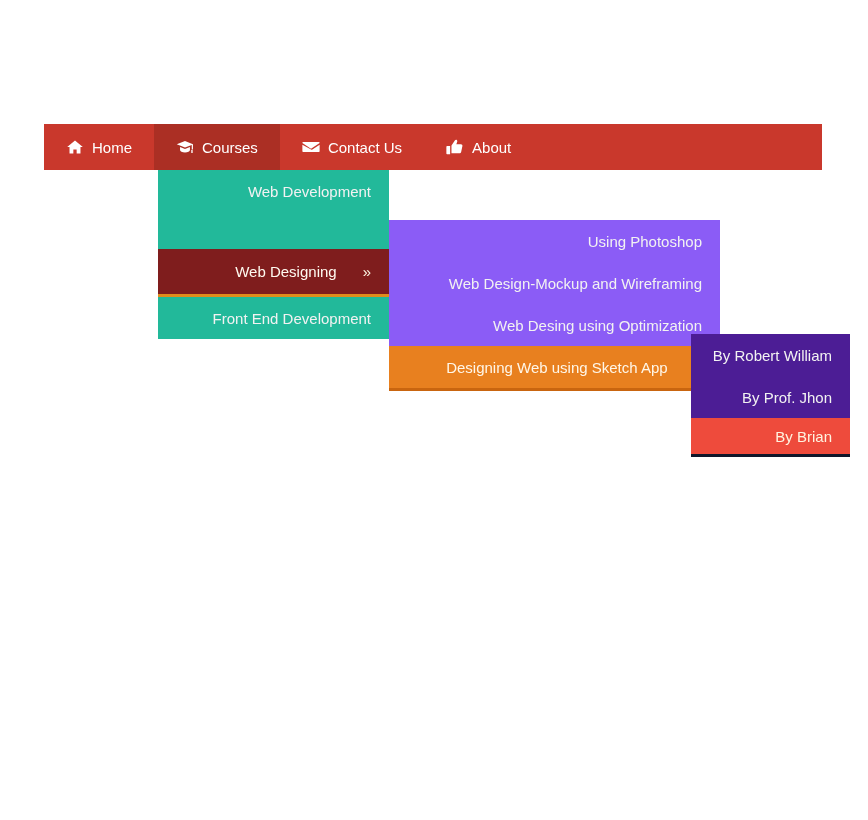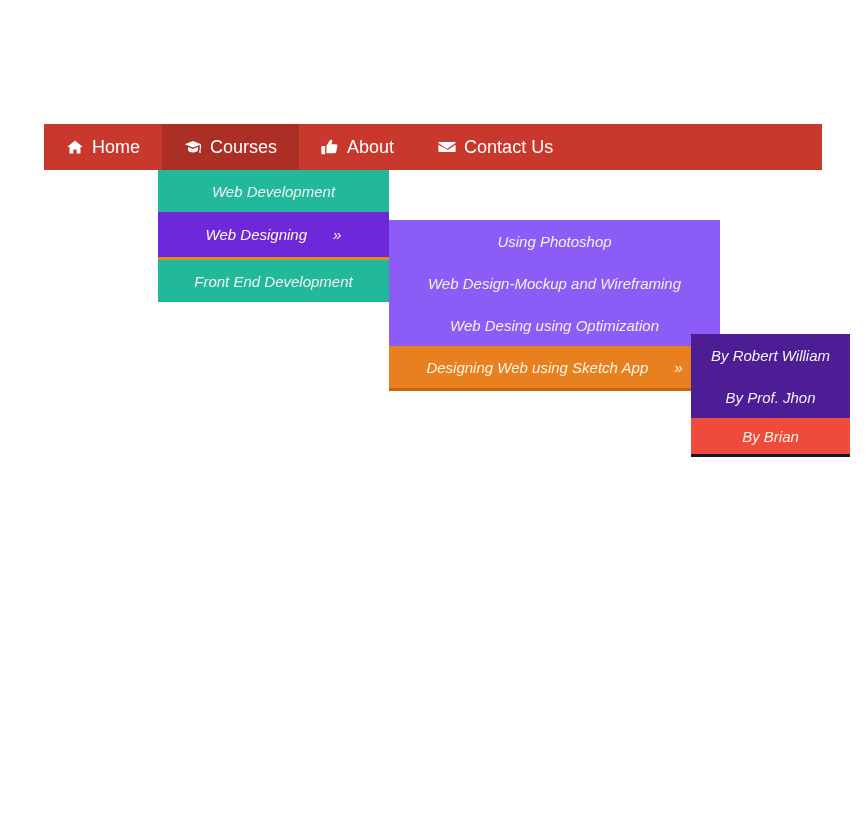--- a/index.html
+++ b/index.html
@@ -32,21 +32,21 @@
     align-items: stretch;
   }
 
   .nav-item {
     display: flex;
     align-items: center;
     justify-content: center;
     gap: 8px;
     padding: 0 22px;
     color: #ffffff;
-    font-size: 18px;
+    font-size: 15px;
     line-height: 1;
     white-space: nowrap;
     cursor: pointer;
     user-select: none;
   }
 
   .nav-item.active { background: #ab2f24; }
 
   .nav-icon {
     display: inline-flex;
@@ -61,53 +61,53 @@
   
   .menu {
     position: absolute;
     display: flex;
     flex-direction: column;
   }
 
   .menu-item {
     display: flex;
     align-items: center;
-    justify-content: center;
+    justify-content: flex-end;
     height: 42px;
     padding: 17px 18px;
     font-size: 15px;
     line-height: 1;
     color: #f2f2f2;
     white-space: nowrap;
     cursor: pointer;
     user-select: none;
-    font-style: italic;
   }
 
   .menu-item .label { display: block; }
 
   .caret {
     font-size: 15px;
     line-height: 1;
     margin-left: 26px;
     color: #fdf7e3;
   }
 
   
   #menu-level1 {
     left: 158px;
     top: 170px;
     width: 231px;
     background: #22b99a;
   }
   #menu-level1 .menu-item.highlight {
-    background: #6d28d9;
+    background: #7f1d1d;
     border-bottom: 3px solid #e08d1c;
     height: 48px;
     color: #fffaf0;
+    margin-top: 37px;
   }
 
   
   #menu-level2 {
     left: 389px;
     top: 220px;
     width: 331px;
     background: #8b5cf6;
   }
   #menu-level2 .menu-item.highlight {
@@ -153,38 +153,38 @@
           <path d="M12 3 1 7.4l11 4.4 9-3.6v6.1h1.6V7.4L12 3z"></path>
           <path d="M5.4 11.1v4c0 1.8 2.9 3.3 6.6 3.3s6.6-1.5 6.6-3.3v-4L12 13.8 5.4 11.1z"></path>
           <path d="M21.3 14.6c-.5 0-.9.4-.9.9v3.4h1.8v-3.4c0-.5-.4-.9-.9-.9z"></path>
         </svg>
       </span>
       <span>Courses</span>
     </div>
 
     <div class="nav-item">
       <span class="nav-icon">
+        <svg width="19" height="16" viewBox="0 0 24 20" fill="#ffffff">
+          <path d="M1.5 3.2h21c.6 0 1 .4 1 1v.5L12 12.4.5 4.7v-.5c0-.6.4-1 1-1z"></path>
+          <path d="M.5 6.9v8.9c0 .6.4 1 1 1h21c.6 0 1-.4 1-1V6.9l-10.2 6.8c-.2.1-.4.1-.6 0L.5 6.9z"></path>
+        </svg>
+      </span>
+      <span>Contact Us</span>
+    </div>
+
+    <div class="nav-item">
+      <span class="nav-icon">
         <svg width="18" height="18" viewBox="0 0 24 24" fill="#ffffff">
           <path d="M1.5 10.5h4v11h-4a1 1 0 0 1-1-1v-9a1 1 0 0 1 1-1z"></path>
           <path d="M7.3 10.1 12 3.1c.6-.9 1.9-.9 2.6-.2.5.5.6 1.2.4 1.8l-1.2 3.6h6.1c1.3 0 2.3 1.2 2 2.5l-1.7 7.7c-.2 1.1-1.2 1.9-2.3 1.9H7.3V10.1z"></path>
         </svg>
       </span>
       <span>About</span>
     </div>
 
-    <div class="nav-item">
-      <span class="nav-icon">
-        <svg width="19" height="16" viewBox="0 0 24 20" fill="#ffffff">
-          <path d="M1.5 3.2h21c.6 0 1 .4 1 1v.5L12 12.4.5 4.7v-.5c0-.6.4-1 1-1z"></path>
-          <path d="M.5 6.9v8.9c0 .6.4 1 1 1h21c.6 0 1-.4 1-1V6.9l-10.2 6.8c-.2.1-.4.1-.6 0L.5 6.9z"></path>
-        </svg>
-      </span>
-      <span>Contact Us</span>
-    </div>
-
   </nav>
 
   <div class="menu" id="menu-level1">
 
     <div class="menu-item">
       <span class="label">Web Development</span>
     </div>
 
     <div class="menu-item highlight">
       <span class="label">Web Designing</span>

